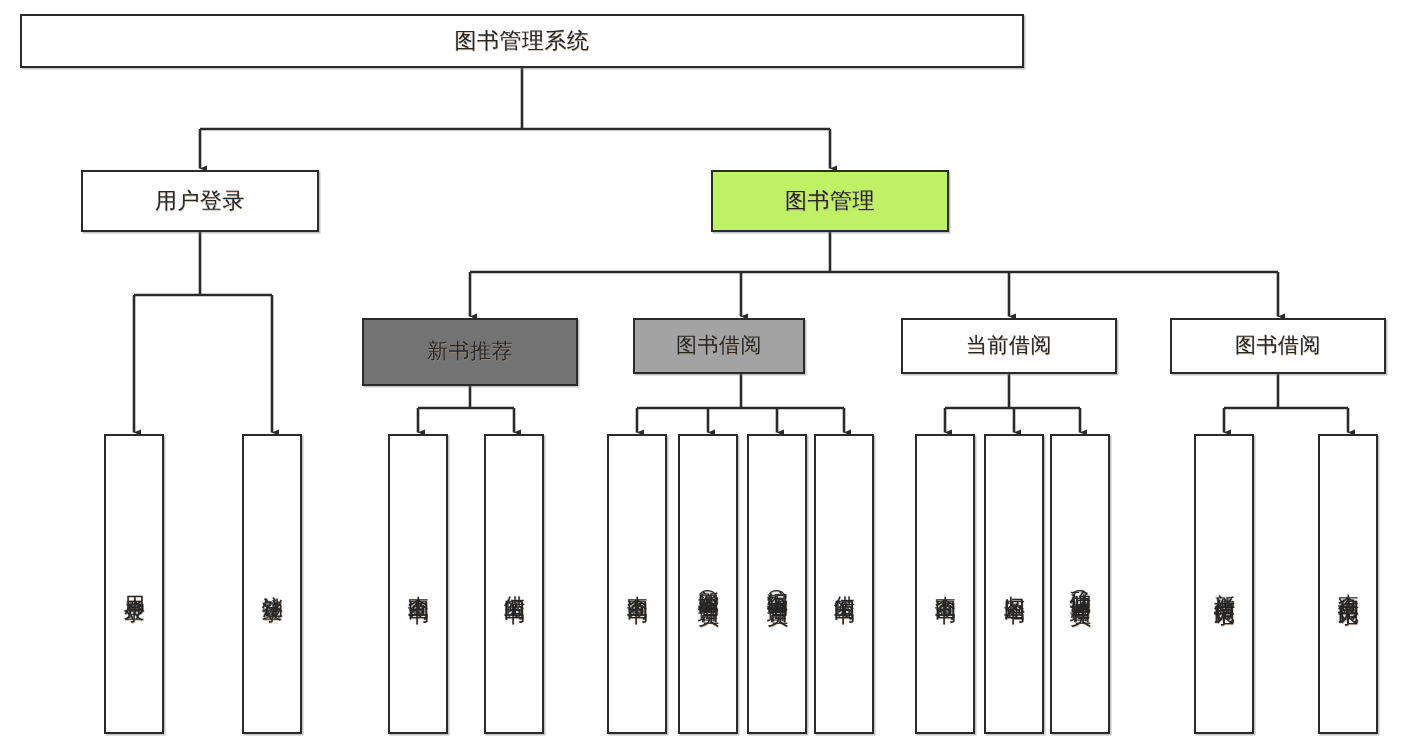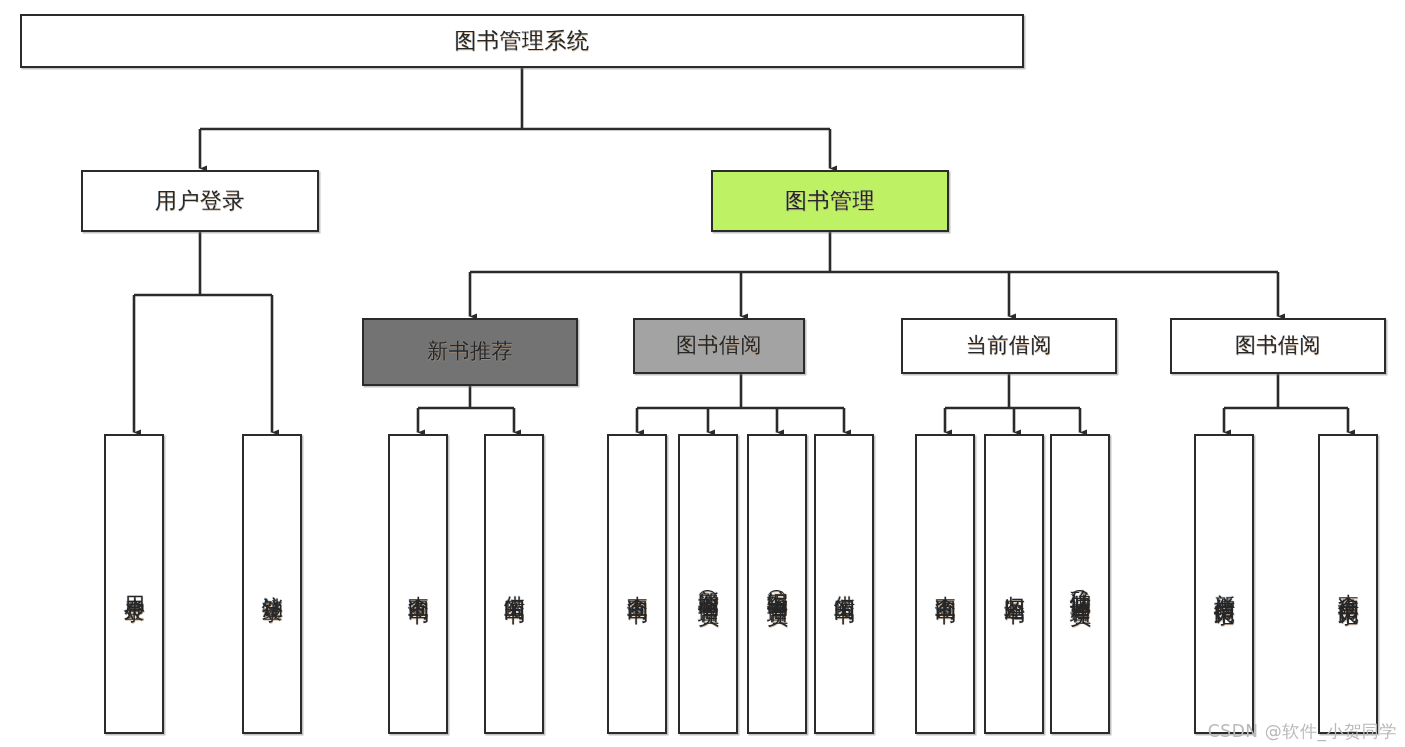--- a/index.html
+++ b/index.html
@@ -169,14 +169,13 @@
       <div class="node leaf vert" style="left: 1050px; top: 434px; width: 60px; height: 300px; border-color: rgb(43, 43, 43); background: rgb(255, 255, 255);">
         <span class="label">确认归还（管理员）</span>
       </div>
       <div class="node leaf vert" style="left: 1194px; top: 434px; width: 60px; height: 300px; border-color: rgb(43, 43, 43); background: rgb(255, 255, 255);">
         <span class="label">新增借阅记录</span>
       </div>
       <div class="node leaf vert" style="left: 1318px; top: 434px; width: 60px; height: 300px; border-color: rgb(43, 43, 43); background: rgb(255, 255, 255);">
         <span class="label">查询借阅记录</span>
       </div>
     </div>
-  <div id="watermark">CSDN @软件_小贺同学</div>
 </div>
 
 </body></html>

